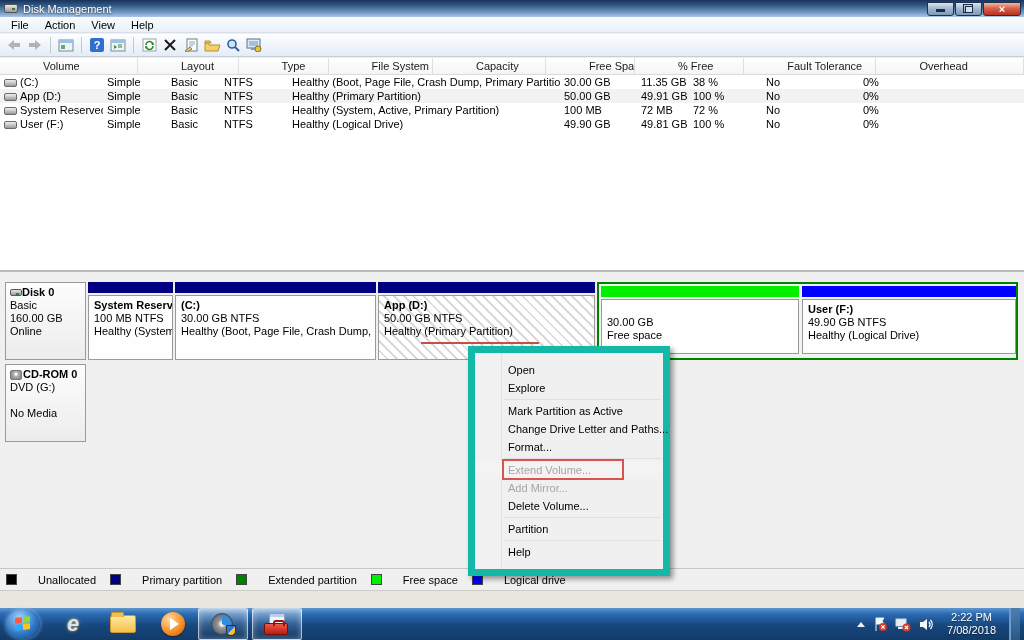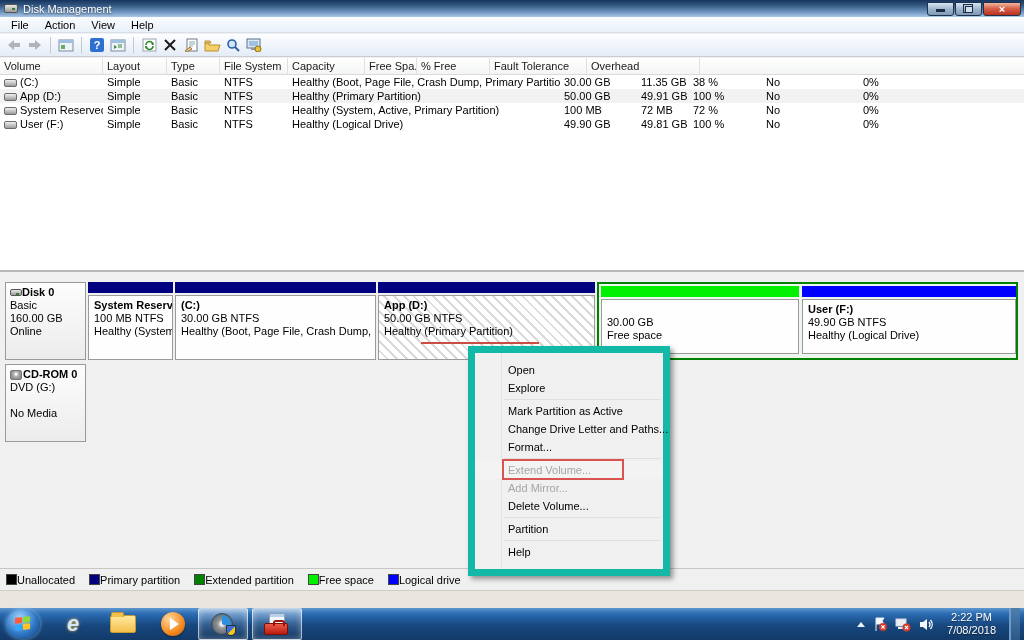--- a/index.html
+++ b/index.html
@@ -31,21 +31,21 @@
   .menu-item { padding:12px 7px; }
   .toolbar { position:absolute; left:0; top:34px; width:100%; height:23px;
     background:linear-gradient(#fdfeff,#e4ecf7); border-bottom:1px solid #c8cdd4;
     display:flex; align-items:center; padding-left:5px; gap:3px; }
   .tb-sep { width:1px; height:16px; background:#c2c8d0; margin:0 3px; }
   .tb-ico { width:18px; height:17px; display:flex; align-items:center; justify-content:center; }
 
   
   .listpane { position:absolute; left:0; top:58px; width:100%; height:212px; background:#fff; }
   .lheader { display:flex; height:17px; border-bottom:1px solid #dadada; background:linear-gradient(#ffffff,#f4f5f7); }
-  .lh { padding:2px 0 0 4px; border-right:1px solid #e0e0e0; color:#1a1a1a; overflow:hidden; white-space:nowrap; }
+  .lh { padding:2px 0 0 4px; border-right:1px solid #e0e0e0; color:#1a1a1a; overflow:hidden; white-space:nowrap;margin-left:39px; }
   .lrow { display:flex; height:14px; align-items:center; }
   .lc { padding-left:4px; overflow:hidden; white-space:nowrap; }
   .c0{width:103px;} .c1{width:64px;} .c2{width:53px;} .c3{width:68px;} .c4{width:272px;}
   .c5{width:77px;} .c6{width:52px;} .c7{width:73px;} .c8{width:97px;} .c9{width:113px;}
   .vol-ico { display:inline-block; width:13px; height:8px; border-radius:2px; vertical-align:-1px;
     background:linear-gradient(#f0f0f0,#9b9b9b); border:1px solid #6a6a6a; margin-right:3px; }
   .lrow.hl { background:#f2f2f2; }
 
   
   .graphpane { position:absolute; left:0; top:270px; width:100%; height:298px; background:#f0f0f0; border-top:2px solid #b9b9b9; }
@@ -63,21 +63,21 @@
   .segbody b { font-size:11px; }
   .seg.sel .segbody { background:repeating-linear-gradient(45deg,#ffffff 0 5px,#dadada 5px 7px); }
   .extgroup { position:absolute; top:0; height:78px; border:2px solid #008200; background:#eef7ee; }
   .extgroup .seg { top:2px; height:70px; }
   .extgroup .segbody { bottom:2px; }
   .red-underline { position:absolute; left:42px; top:46px; width:118px; height:0; border-bottom:2px solid #c94f44; }
 
   
   .legend { position:absolute; left:0; top:568px; width:100%; height:22px; background:#f0f0f0;
     border-top:1px solid #c6c6c6; display:flex; align-items:center; padding-left:6px; gap:14px; }
-  .leg-item { display:flex; align-items:center; gap:0; }
+  .leg-item { display:flex; align-items:center; gap:21px; }
   .swatch { width:11px; height:11px; border:1px solid #444; }
   .bottomstrip { position:absolute; left:0; top:590px; width:100%; height:18px; background:#e9e6df; border-top:1px solid #cfccc5; }
 
   
   .ctxmenu { position:absolute; left:468px; top:346px; width:202px; background:#f0f0f0;
     border:7px solid #14b8a6; box-shadow:3px 3px 5px rgba(0,0,0,.4); padding:8px 0; z-index:50; }
   .ctxmenu:before { content:""; position:absolute; left:0; top:0; bottom:0; width:26px;
     background:#f1f1f1; border-right:1px solid #e2e2e2; }
   .mi { position:relative; height:18px; line-height:18px; padding-left:33px; white-space:nowrap; }
   .mi.disabled { color:#a5a5a5; }

